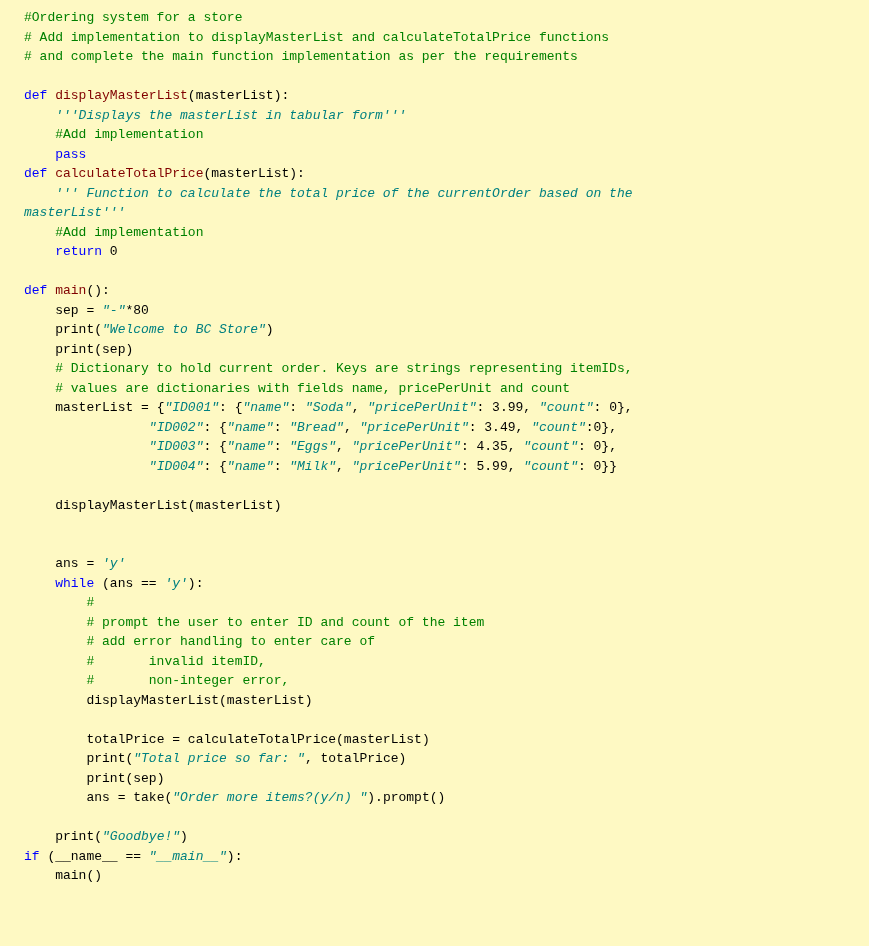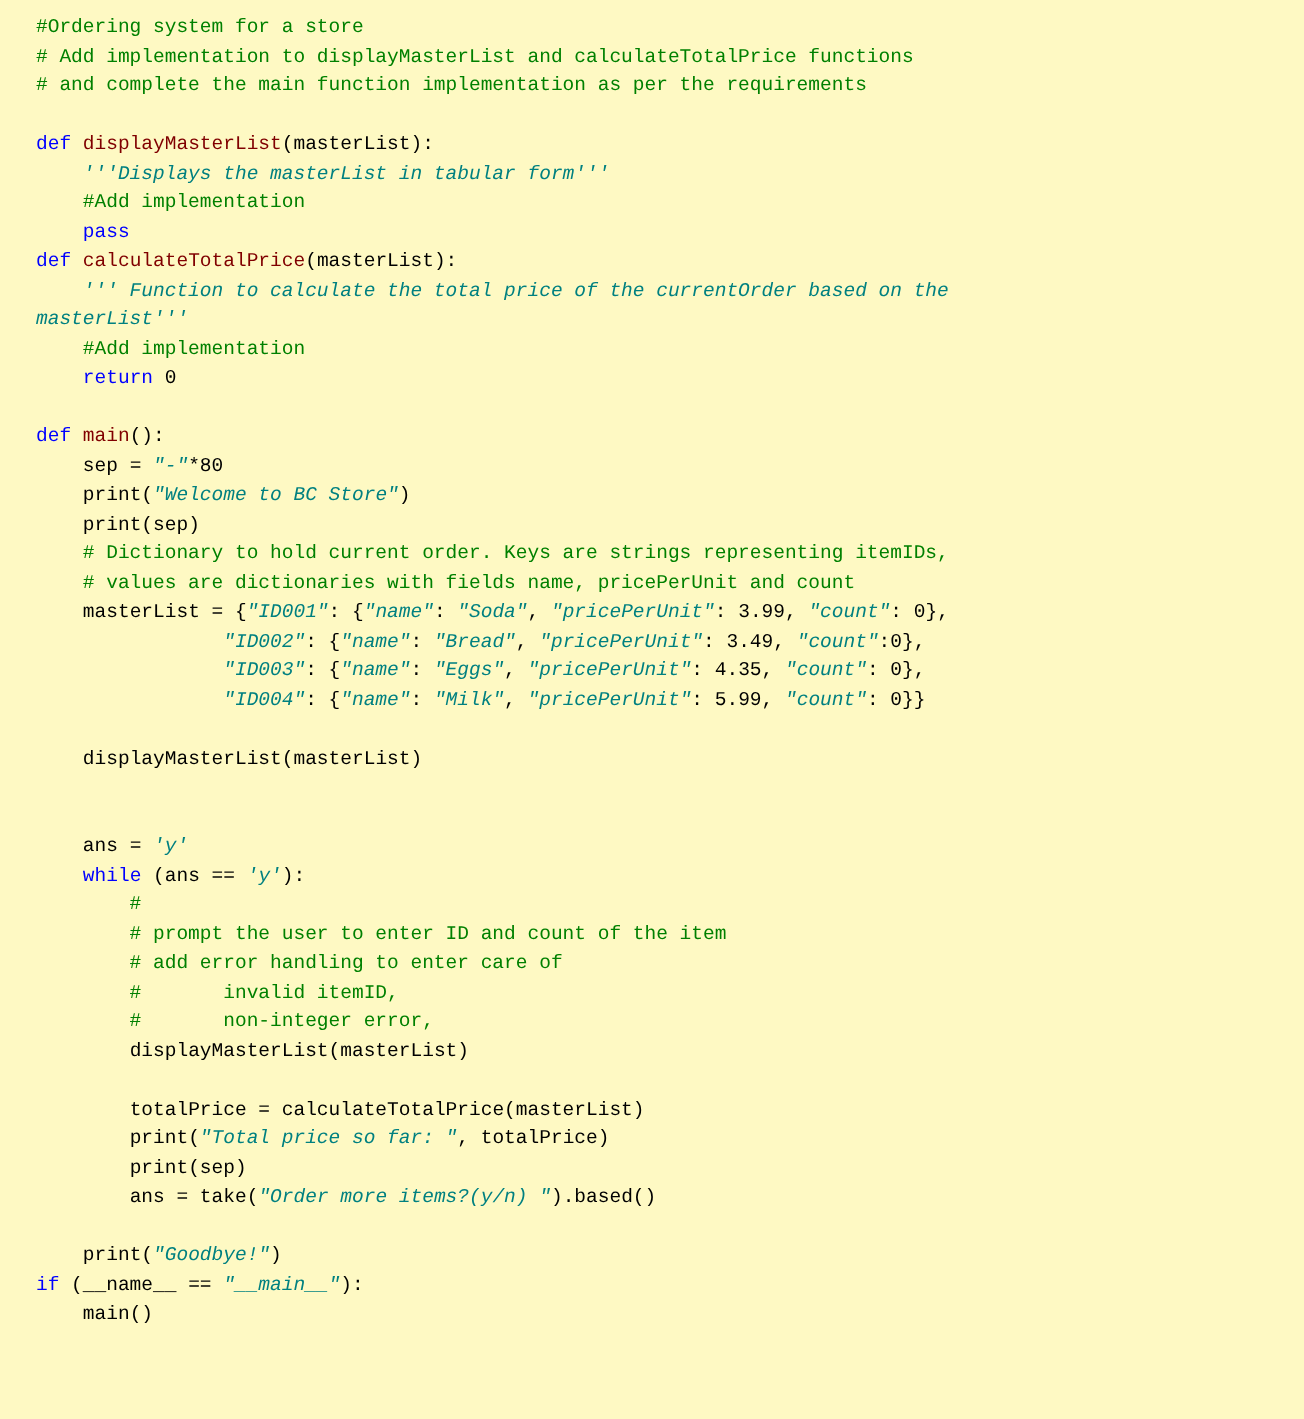--- a/index.html
+++ b/index.html
@@ -110,21 +110,21 @@
   <span class="code-line">        <span class="c-normal">displayMasterList(masterList)</span></span>
 
   <span class="code-line"> </span>
 
   <span class="code-line">        <span class="c-normal">totalPrice = calculateTotalPrice(masterList)</span></span>
 
   <span class="code-line">        <span class="c-normal">print(</span><span class="c-string">"Total price so far: "</span><span class="c-normal">, totalPrice)</span></span>
 
   <span class="code-line">        <span class="c-normal">print(sep)</span></span>
 
-  <span class="code-line">        <span class="c-normal">ans = take(</span><span class="c-string">"Order more items?(y/n) "</span><span class="c-normal">).based()</span></span>
+  <span class="code-line">        <span class="c-normal">ans = take(</span><span class="c-string">"Order more items?(y/n) "</span><span class="c-normal">).prompt()</span></span>
 
   <span class="code-line"> </span>
 
   <span class="code-line">    <span class="c-normal">print(</span><span class="c-string">"Goodbye!"</span><span class="c-normal">)</span></span>
 
   <span class="code-line"><span class="c-keyword">if </span><span class="c-normal">(__name__ == </span><span class="c-string">"__main__"</span><span class="c-normal">):</span></span>
 
   <span class="code-line">    <span class="c-normal">main()</span></span>
 
 </div>

